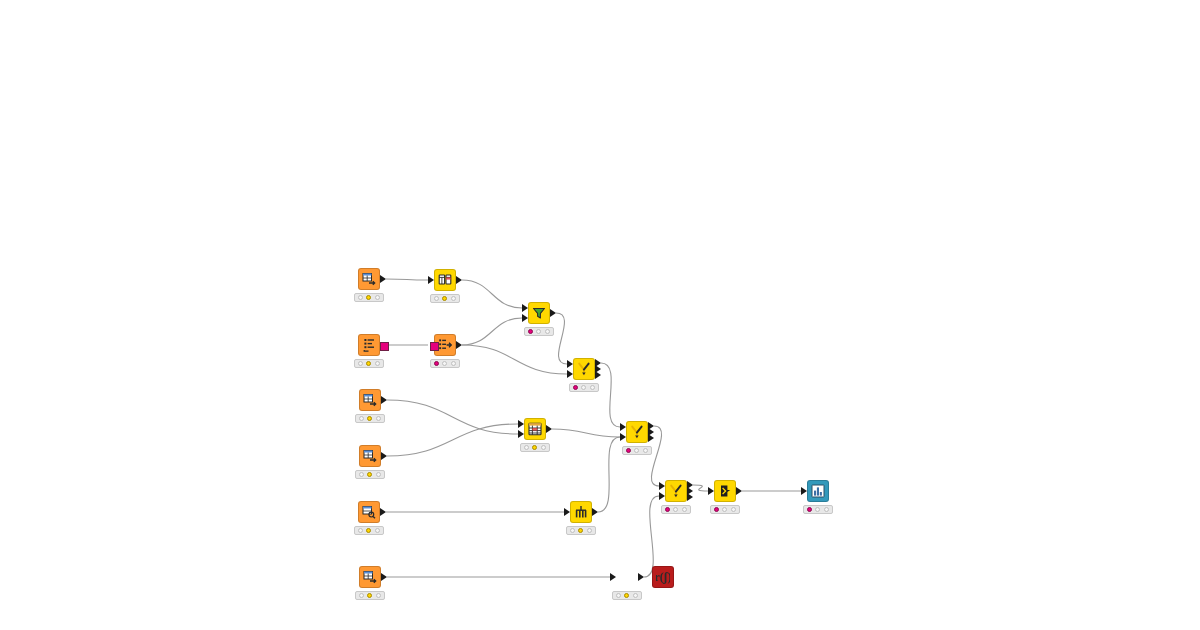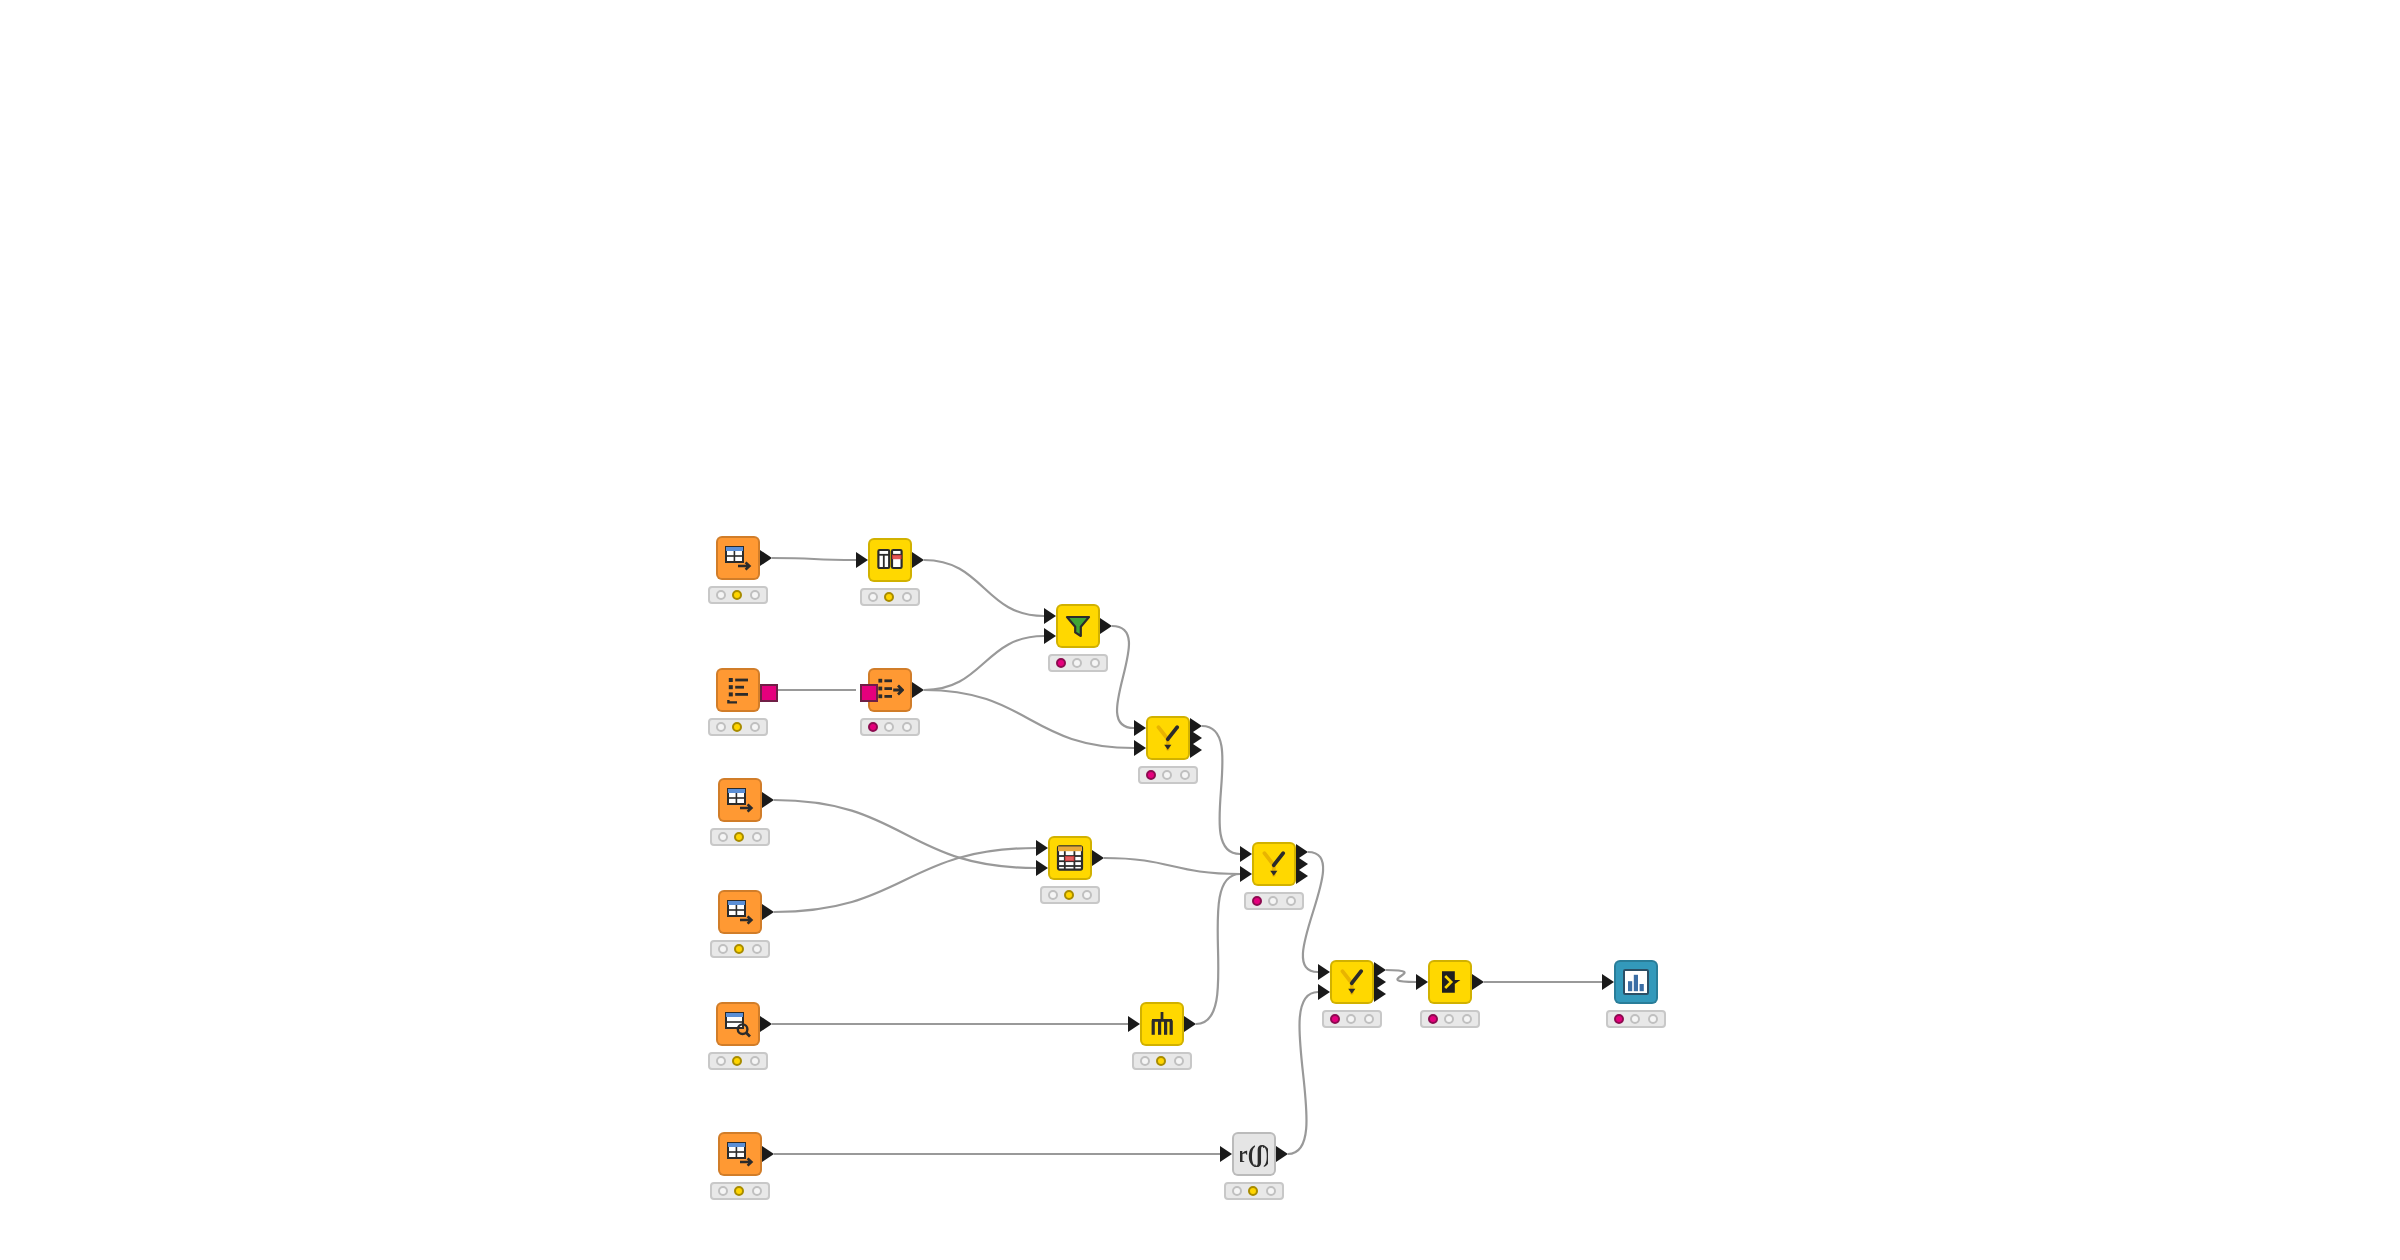--- a/index.html
+++ b/index.html
@@ -351,21 +351,21 @@
           </svg>
         </div>
         <div class="port out" style="left: 11px; top: -4px;"></div>
         <div class="status">
           <span class="led off"></span>
           <span class="led yellow"></span>
           <span class="led off"></span>
         </div>
       </div>
       <div class="node" style="left: 627px; top: 577px;">
-        <div class="node-body" style="background: #e5e5e5;">
+        <div class="node-body" style="background: #b91c1c; margin-left: 36px;">
           <svg width="14" height="14" viewBox="0 0 14 14">
             <text x="7" y="11" text-anchor="middle" font-size="12" font-family="&quot;Liberation Serif&quot;, serif" font-weight="bold" fill="#2b2b2b">r(ʃ)</text>
           </svg>
         </div>
         <div class="port in" style="left: -17px; top: -4px;"></div>
         <div class="port out" style="left: 11px; top: -4px;"></div>
         <div class="status">
           <span class="led off"></span>
           <span class="led yellow"></span>
           <span class="led off"></span>

